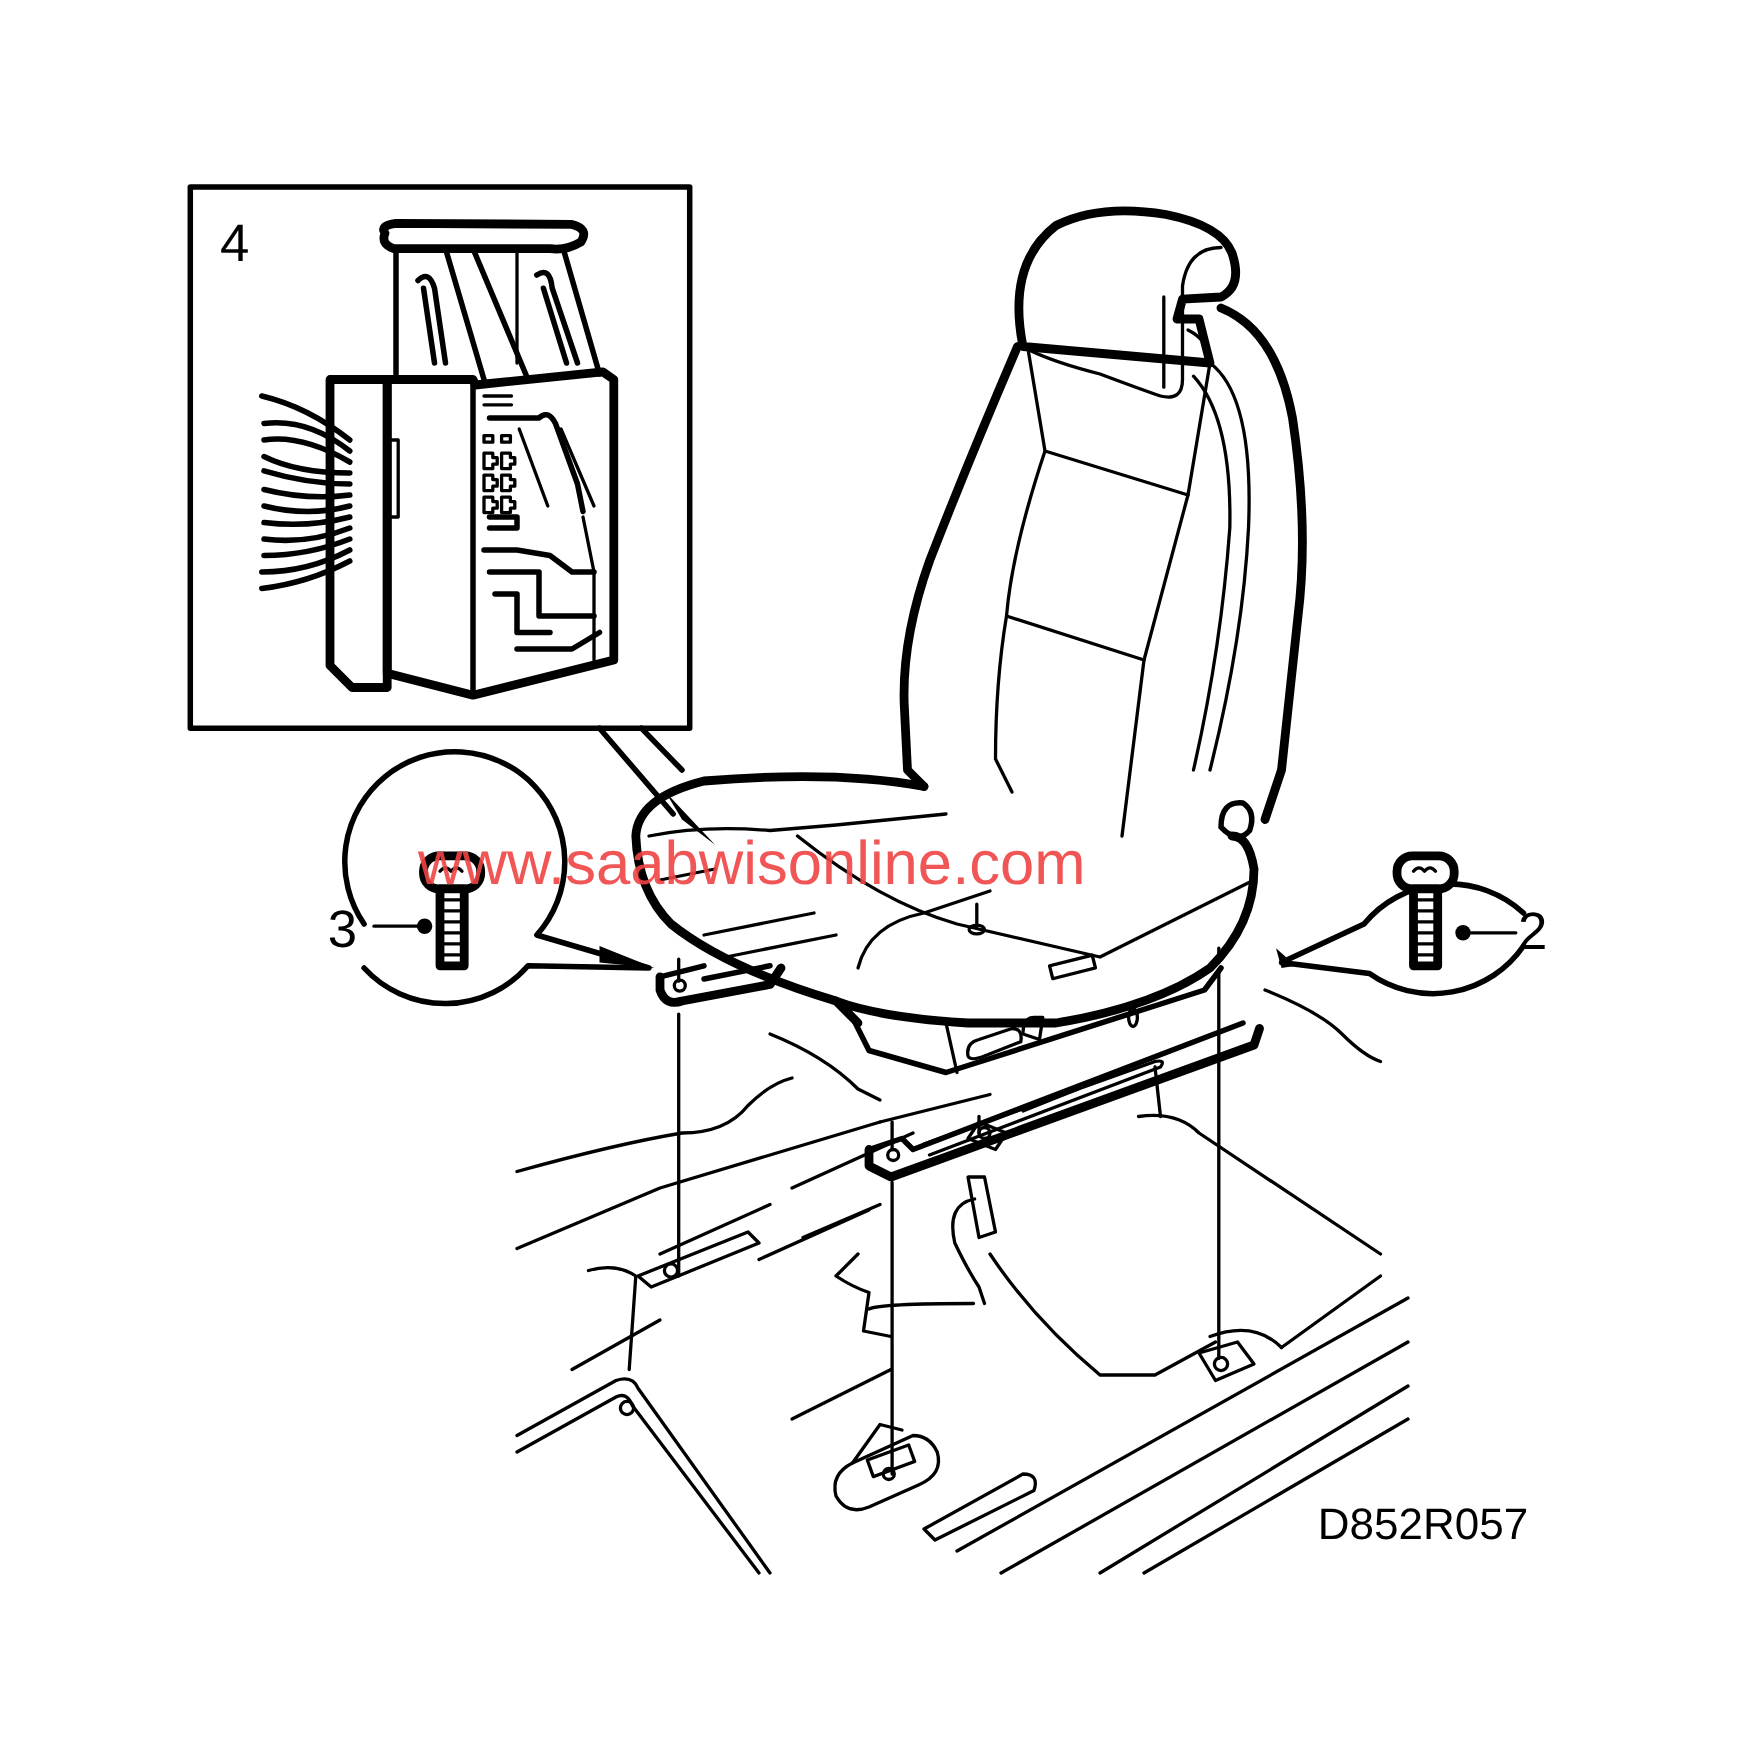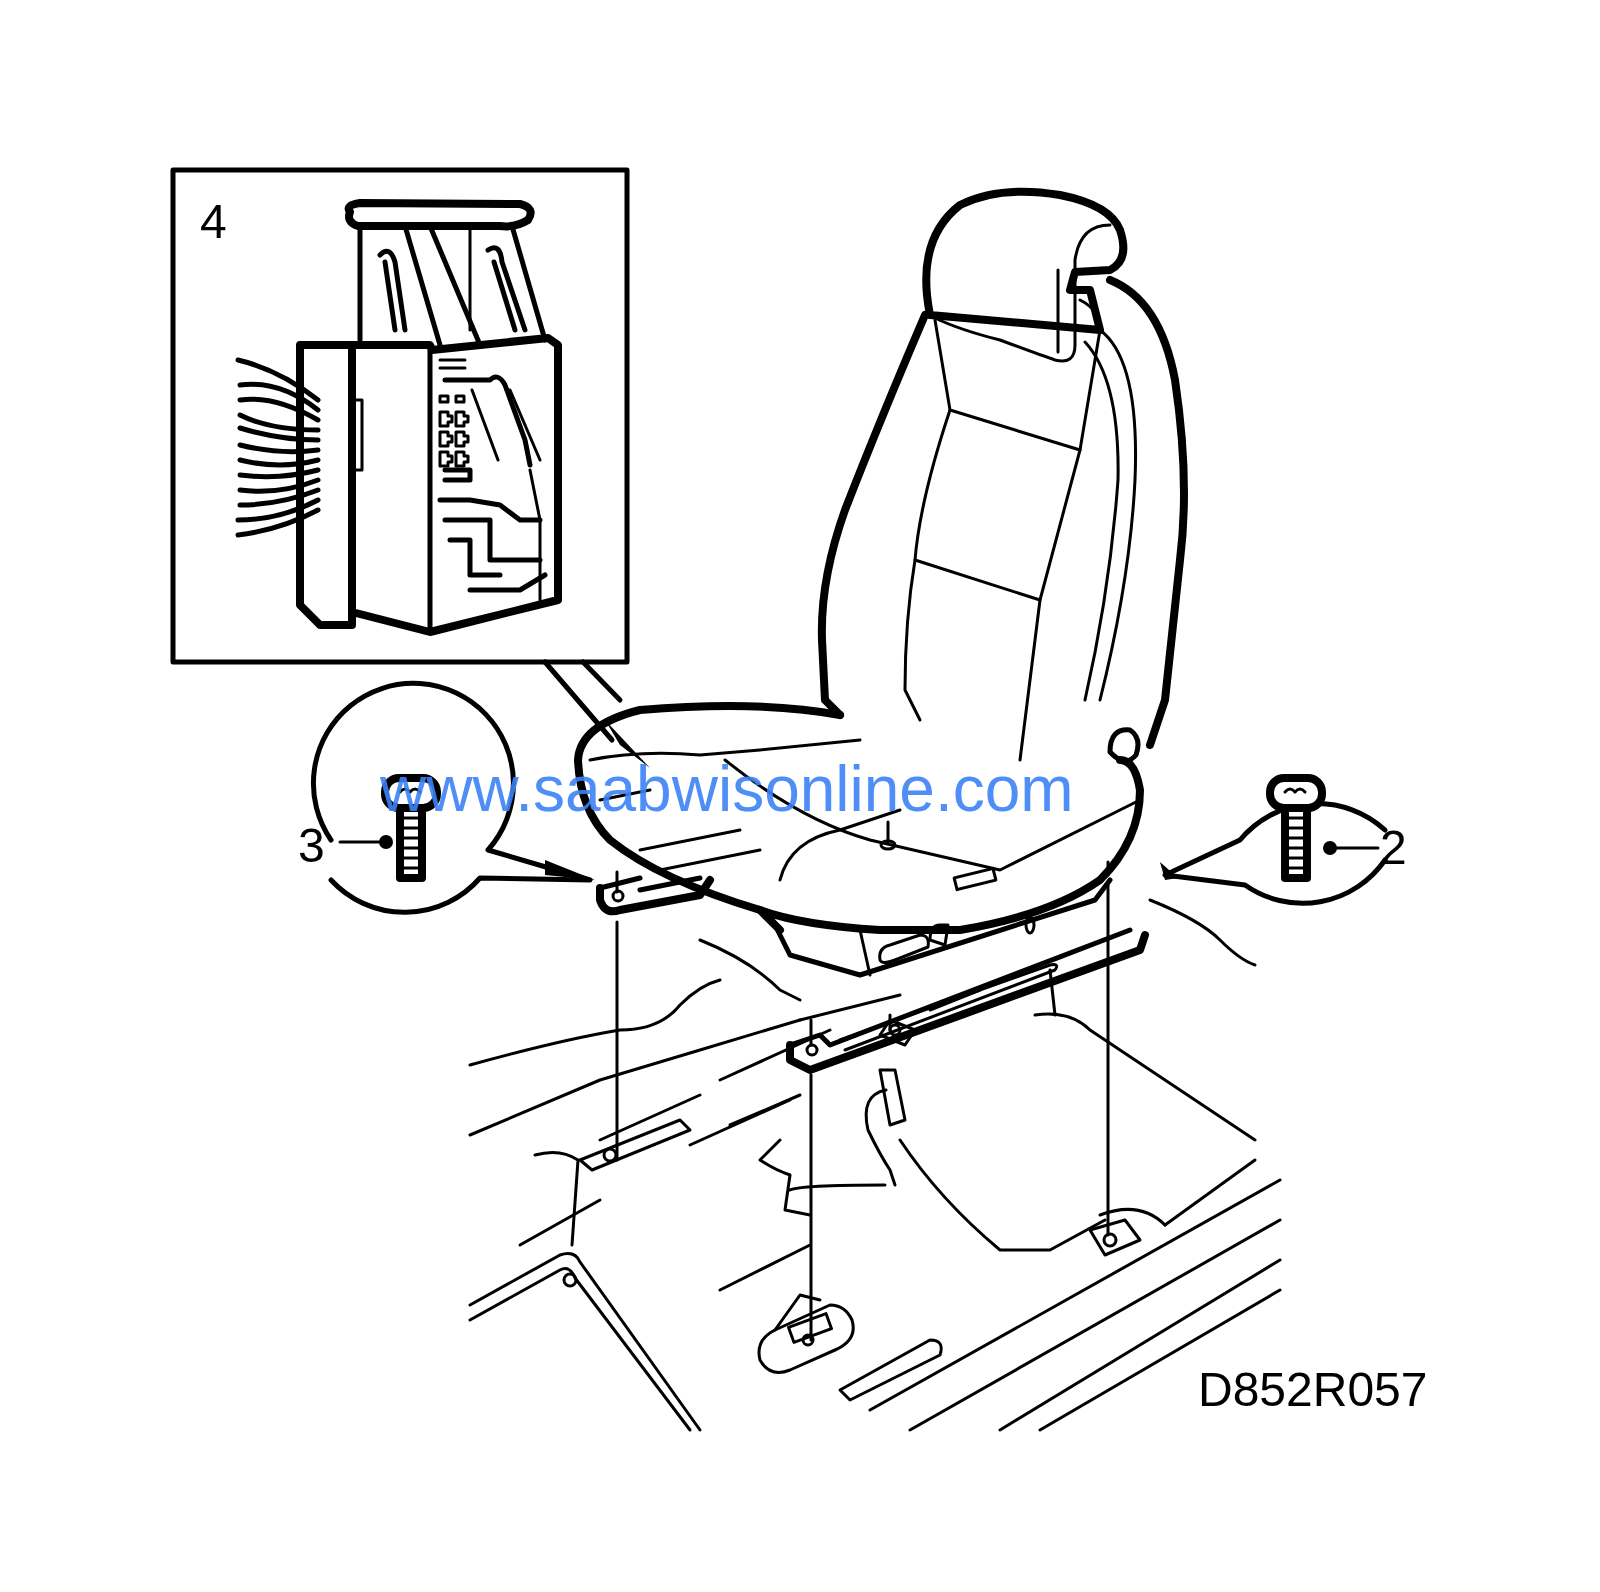--- a/index.html
+++ b/index.html
@@ -1,22 +1,22 @@
 <!DOCTYPE html>
 <html><head>
   <meta charset="utf-8">
   <style>
     html, body { margin: 0; padding: 0; background: #ffffff; }
     body { width: 1600px; height: 1592px; position: relative; overflow: hidden;
            font-family: "Liberation Sans", sans-serif; }
     #figure { position: absolute; left: 0; top: 0; width: 1600px; height: 1592px; }
     .label { position: absolute; color: #000; font-family: "Liberation Sans", sans-serif; line-height: 1; }
     .callout-num { font-size: 48px; }
-    .fig-code { font-size: 48px; }
-    .watermark { position: absolute; color: #3b82f6; opacity: 0.9; font-size: 64px;
+    .fig-code { font-size: 40px; }
+    .watermark { position: absolute; color: #ef4444; opacity: 0.9; font-size: 56px;
                  font-family: "Liberation Sans", sans-serif; white-space: nowrap; letter-spacing: 0px;
                  pointer-events: none; }
     svg .k { fill: none; stroke: #000; stroke-linecap: round; stroke-linejoin: round; }
     svg .t { stroke-width: 3; }
     svg .m { stroke-width: 5; }
     svg .b { stroke-width: 8; }
     svg .fillw { fill: #fff; }
     svg .fillk { fill: #000; stroke: none; }
   </style>
 </head>

